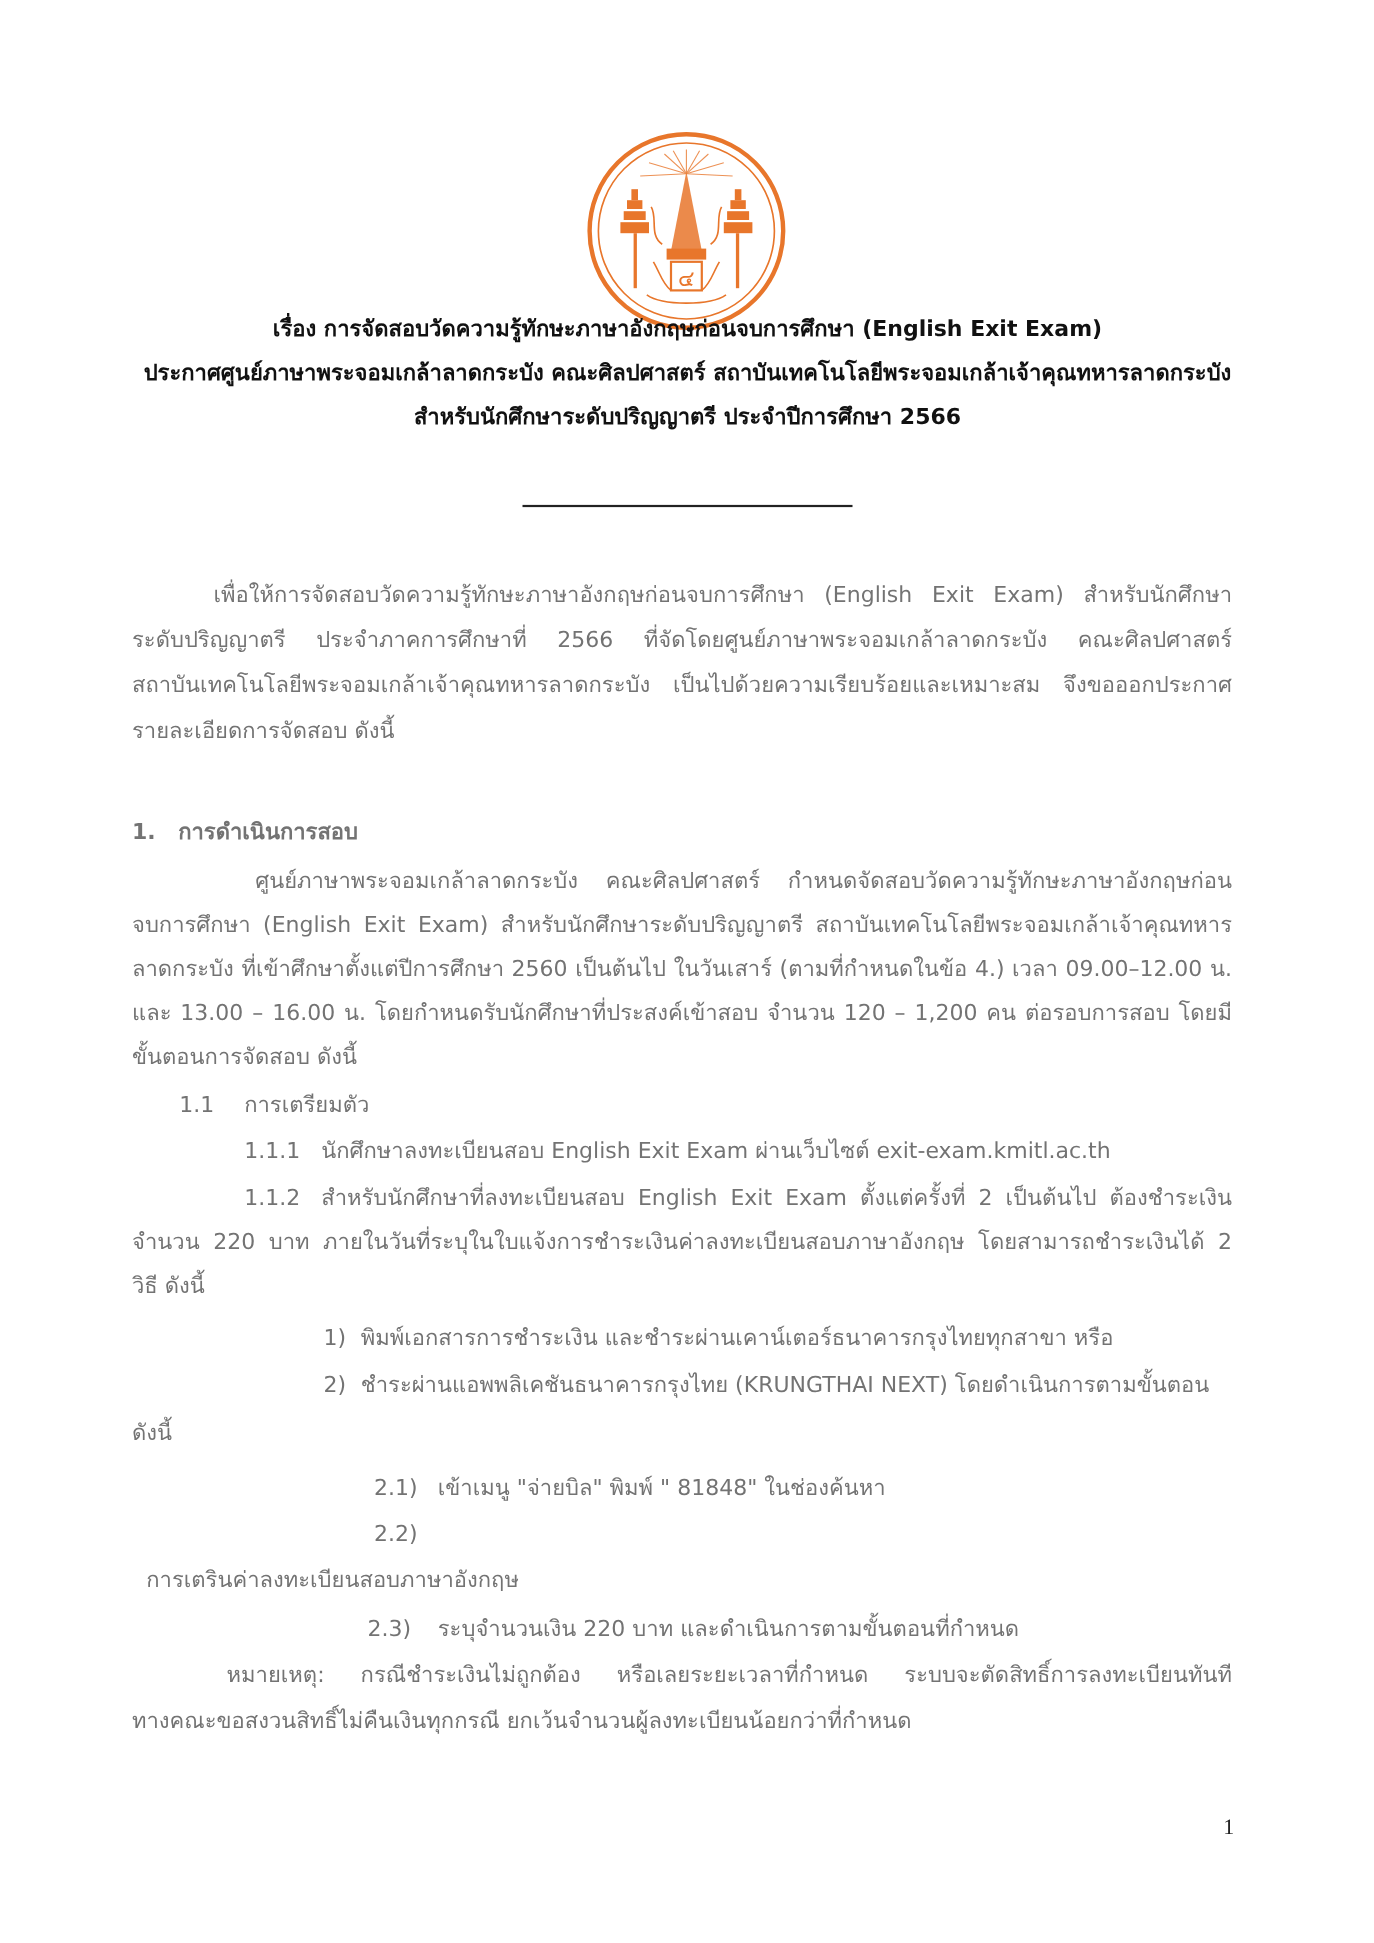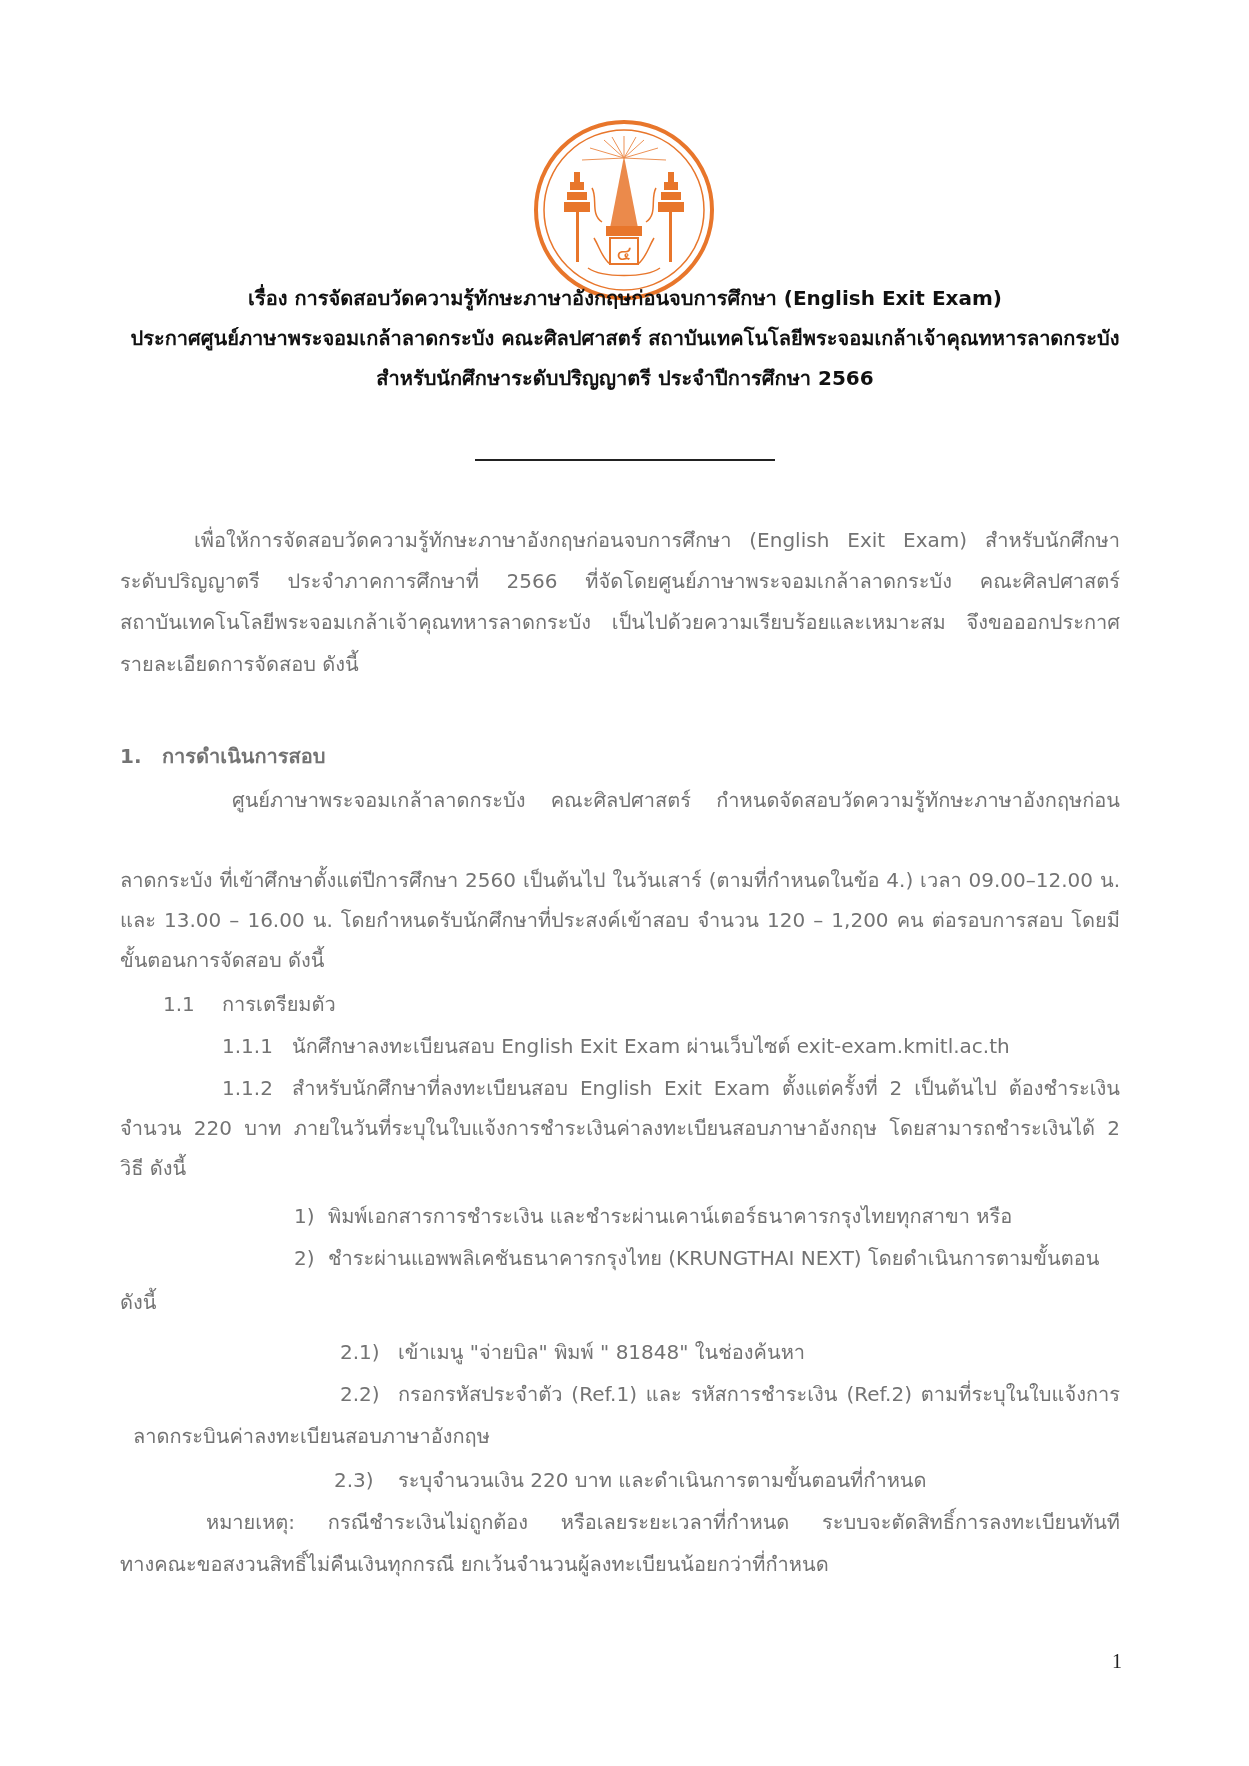--- a/index.html
+++ b/index.html
@@ -129,20 +129,21 @@
 
   <div class="line just" style="left:194px; top:526px; width:926px;">เพื่อให้การจัดสอบวัดความรู้ทักษะภาษาอังกฤษก่อนจบการศึกษา (English Exit Exam) สำหรับนักศึกษา</div>
   <div class="line just" style="left:120px; top:567px; width:1000px;">ระดับปริญญาตรี ประจำภาคการศึกษาที่ 2566 ที่จัดโดยศูนย์ภาษาพระจอมเกล้าลาดกระบัง คณะศิลปศาสตร์</div>
   <div class="line just" style="left:120px; top:608px; width:1000px;">สถาบันเทคโนโลยีพระจอมเกล้าเจ้าคุณทหารลาดกระบัง เป็นไปด้วยความเรียบร้อยและเหมาะสม จึงขอออกประกาศ</div>
   <div class="line" style="left:120px; top:650px;">รายละเอียดการจัดสอบ ดังนี้</div>
 
   <div class="line heading" style="left:120px; top:742px;">1.</div>
   <div class="line heading" style="left:162px; top:742px;">การดำเนินการสอบ</div>
 
   <div class="line just" style="left:232px; top:786px; width:888px;">ศูนย์ภาษาพระจอมเกล้าลาดกระบัง คณะศิลปศาสตร์ กำหนดจัดสอบวัดความรู้ทักษะภาษาอังกฤษก่อน</div>
+  <div class="line just" style="left:120px; top:826px; width:1000px;">จบการศึกษา (English Exit Exam) สำหรับนักศึกษาระดับปริญญาตรี สถาบันเทคโนโลยีพระจอมเกล้าเจ้าคุณทหาร</div>
   <div class="line just" style="left:120px; top:866px; width:1000px;">ลาดกระบัง ที่เข้าศึกษาตั้งแต่ปีการศึกษา 2560 เป็นต้นไป ในวันเสาร์ (ตามที่กำหนดในข้อ 4.) เวลา 09.00–12.00 น.</div>
   <div class="line just" style="left:120px; top:906px; width:1000px;">และ 13.00 – 16.00 น. โดยกำหนดรับนักศึกษาที่ประสงค์เข้าสอบ จำนวน 120 – 1,200 คน ต่อรอบการสอบ โดยมี</div>
   <div class="line" style="left:120px; top:946px;">ขั้นตอนการจัดสอบ ดังนี้</div>
 
   <div class="line" style="left:163px; top:990px;">1.1</div>
   <div class="line" style="left:222px; top:990px;">การเตรียมตัว</div>
 
   <div class="line" style="left:222px; top:1032px;">1.1.1</div>
   <div class="line" style="left:292px; top:1032px;">นักศึกษาลงทะเบียนสอบ English Exit Exam ผ่านเว็บไซต์ exit-exam.kmitl.ac.th</div>
 
@@ -155,22 +156,21 @@
   <div class="line" style="left:328px; top:1202px;">พิมพ์เอกสารการชำระเงิน และชำระผ่านเคาน์เตอร์ธนาคารกรุงไทยทุกสาขา หรือ</div>
 
   <div class="line" style="left:294px; top:1244px;">2)</div>
   <div class="line just" style="left:328px; top:1244px; width:770px;">ชำระผ่านแอพพลิเคชันธนาคารกรุงไทย (KRUNGTHAI NEXT) โดยดำเนินการตามขั้นตอน</div>
   <div class="line" style="left:120px; top:1288px;">ดังนี้</div>
 
   <div class="line" style="left:340px; top:1338px;">2.1)</div>
   <div class="line" style="left:398px; top:1338px;">เข้าเมนู "จ่ายบิล" พิมพ์ " 81848" ในช่องค้นหา</div>
 
   <div class="line" style="left:340px; top:1380px;">2.2)</div>
-  <div class="line just" style="left:398px; top:1380px; width:722px;">กรอกรหัสประจำตัว (Ref.1) และ รหัสการชำระเงิน (Ref.2) ตามที่ระบุในใบแจ้งการ</div>
-  <div class="line" style="left:133px; top:1422px;">ลาดกระบินค่าลงทะเบียนสอบภาษาอังกฤษ</div>
+  <div class="line" style="left:133px; top:1422px;">การเตรินค่าลงทะเบียนสอบภาษาอังกฤษ</div>
 
   <div class="line" style="left:322px; top:1466px;margin-left:12px;">2.3)</div>
   <div class="line" style="left:398px; top:1466px;">ระบุจำนวนเงิน 220 บาท และดำเนินการตามขั้นตอนที่กำหนด</div>
 
   <div class="line just" style="left:206px; top:1508px; width:914px;">หมายเหตุ: กรณีชำระเงินไม่ถูกต้อง หรือเลยระยะเวลาที่กำหนด ระบบจะตัดสิทธิ์การลงทะเบียนทันที</div>
   <div class="line" style="left:120px; top:1550px;">ทางคณะขอสงวนสิทธิ์ไม่คืนเงินทุกกรณี ยกเว้นจำนวนผู้ลงทะเบียนน้อยกว่าที่กำหนด</div>
 
   <div class="page-number">1</div>
 </div>
 

